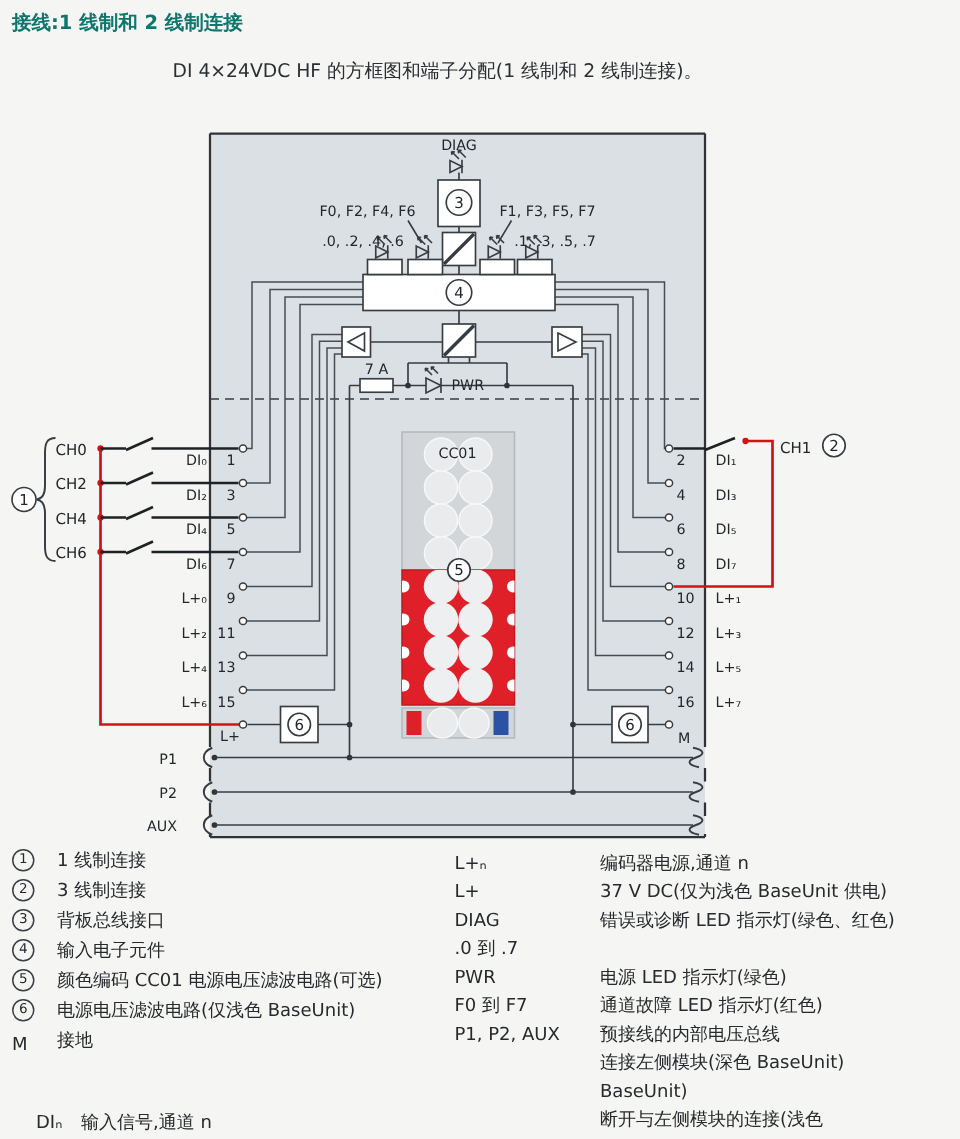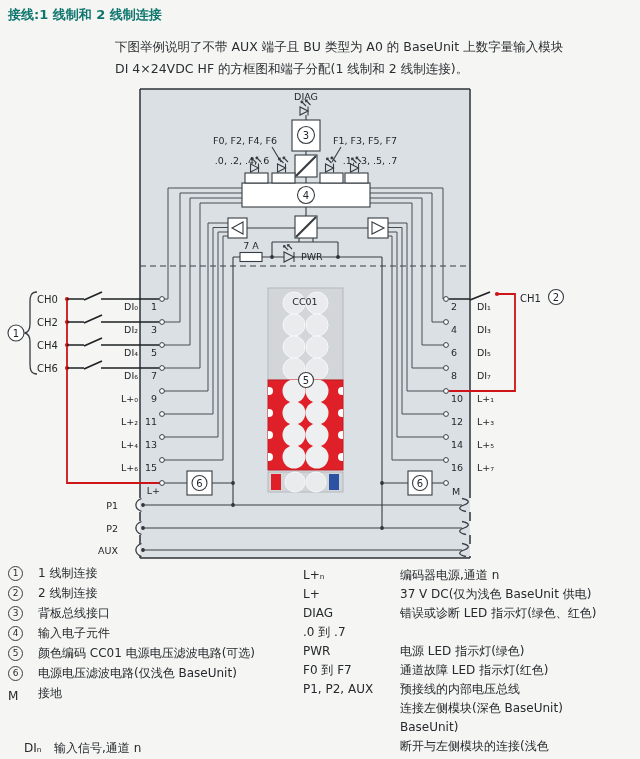--- a/index.html
+++ b/index.html
@@ -22,21 +22,20 @@
   .lg-term:empty{display:none;}
   .lgr-row{display:flex;align-items:flex-end;height:19px;line-height:19px;}
   .lgr-key{width:97px;flex:none;}
   .lgr-desc{flex:1;}
 </style>
 </head>
 <body>
 
 <div class="abs" id="title">接线:1 线制和 2 线制连接</div>
 <div class="abs" id="intro">
-  <div>下图举例说明了不带 AUX 端子且 BU 类型为 A0 的 BaseUnit 上数字量输入模块</div>
   <div>DI 4×24VDC HF 的方框图和端子分配(1 线制和 2 线制连接)。</div>
 </div>
 
 <svg width="640" height="759" viewBox="0 0 640 759">
   <defs>
     <g id="led" fill="none" stroke="#373c42" stroke-width="1.1">
       <path d="M-6,-4 L-6,4 L2,0 Z"></path>
       <line x1="2" y1="-4.5" x2="2" y2="4.5"></line>
       <path d="M0,-5 L-5,-10 M-5,-10 l2.3,0.3 M-5,-10 l0.3,2.3"></path>
       <path d="M4.5,-6 L-0.5,-11 M-0.5,-11 l2.3,0.3 M-0.5,-11 l0.3,2.3"></path>
@@ -298,21 +297,21 @@
   <div class="lg-row">
       <span class="lg-key">
         <span class="lg-badge">1</span>
       </span>
       <span class="lg-text">1 线制连接</span>
     </div>
   <div class="lg-row">
       <span class="lg-key">
         <span class="lg-badge">2</span>
       </span>
-      <span class="lg-text">2 线制连接</span>
+      <span class="lg-text">3 线制连接</span>
     </div>
   <div class="lg-row">
       <span class="lg-key">
         <span class="lg-badge">3</span>
       </span>
       <span class="lg-text">背板总线接口</span>
     </div>
   <div class="lg-row">
       <span class="lg-key">
         <span class="lg-badge">4</span>

